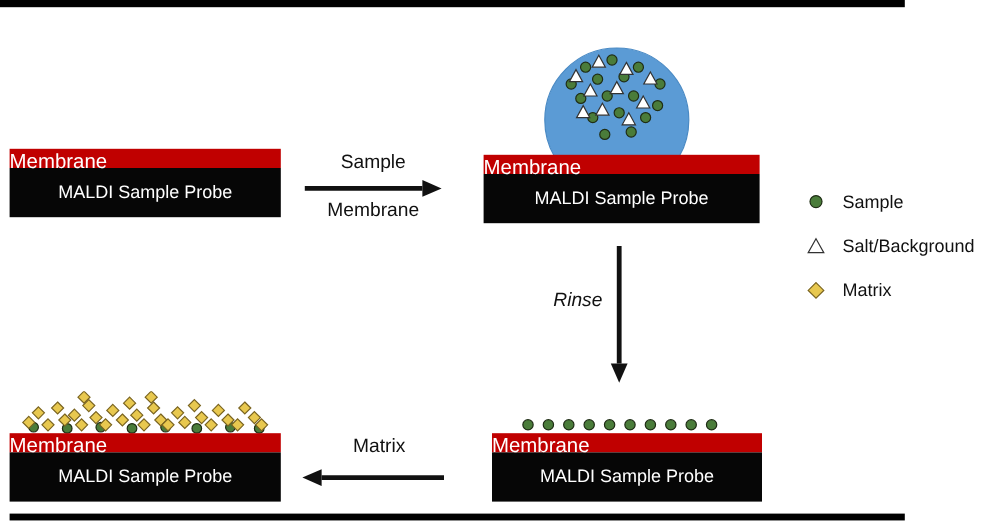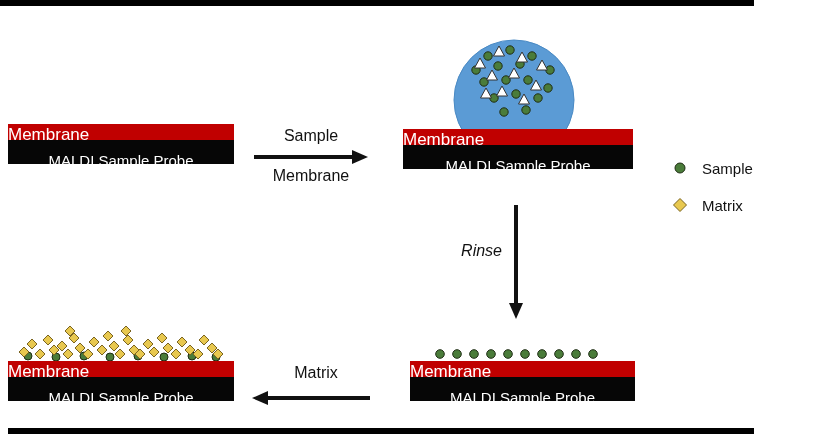--- a/index.html
+++ b/index.html
@@ -7,21 +7,21 @@
     position:relative;width:820px;height:434px;background:#fff;overflow:hidden;
     font-family:"Liberation Sans", sans-serif;color:#1a1a1a;
   }
   .border-line{position:absolute;background:#000;}
   .probe{position:absolute;}
   .membrane{
     height:16px;line-height:21px;text-align:left;color:#fff;font-size:17px;
     background:var(--membrane,#c00000);
   }
   .block{
-    height:24px;line-height:41px;text-align:center;color:#fff;font-size:15px;
+    height:41px;line-height:41px;text-align:center;color:#fff;font-size:15px;
     background:var(--probe,#060606);
   }
   .abs{position:absolute;}
   .label{position:absolute;font-size:16px;color:#111;}
   .label.center{text-align:center;}
   .label.right{text-align:right;}
   .arrow-line{stroke:#111;stroke-width:4;}
   .arrow-head{fill:#111;}
   .droplet-circle{fill:var(--droplet,#5b9bd5);stroke:#4a8ac4;stroke-width:1;}
   .sample-dot{fill:var(--sample-dot,#4a7c3a);stroke:#1f2d15;stroke-width:1;}
@@ -189,19 +189,25 @@
 
   <div class="legend">
     <div class="legend-row">
       <svg width="16" height="16">
         <circle class="sample-dot" cx="8" cy="8" r="5"></circle>
       </svg>
       <span class="legend-label">Sample</span>
     </div>
     <div class="legend-row">
       <svg width="16" height="16">
+        <polygon class="salt-triangle" points="8,2 14.5,13.5 1.5,13.5"></polygon>
+      </svg>
+      <span class="legend-label">Salt/Background</span>
+    </div>
+    <div class="legend-row">
+      <svg width="16" height="16">
         <polygon class="matrix-diamond" points="8,1.5 14.5,8 8,14.5 1.5,8"></polygon>
       </svg>
       <span class="legend-label">Matrix</span>
     </div>
   </div>
 
 </div>
 
 </body></html>

